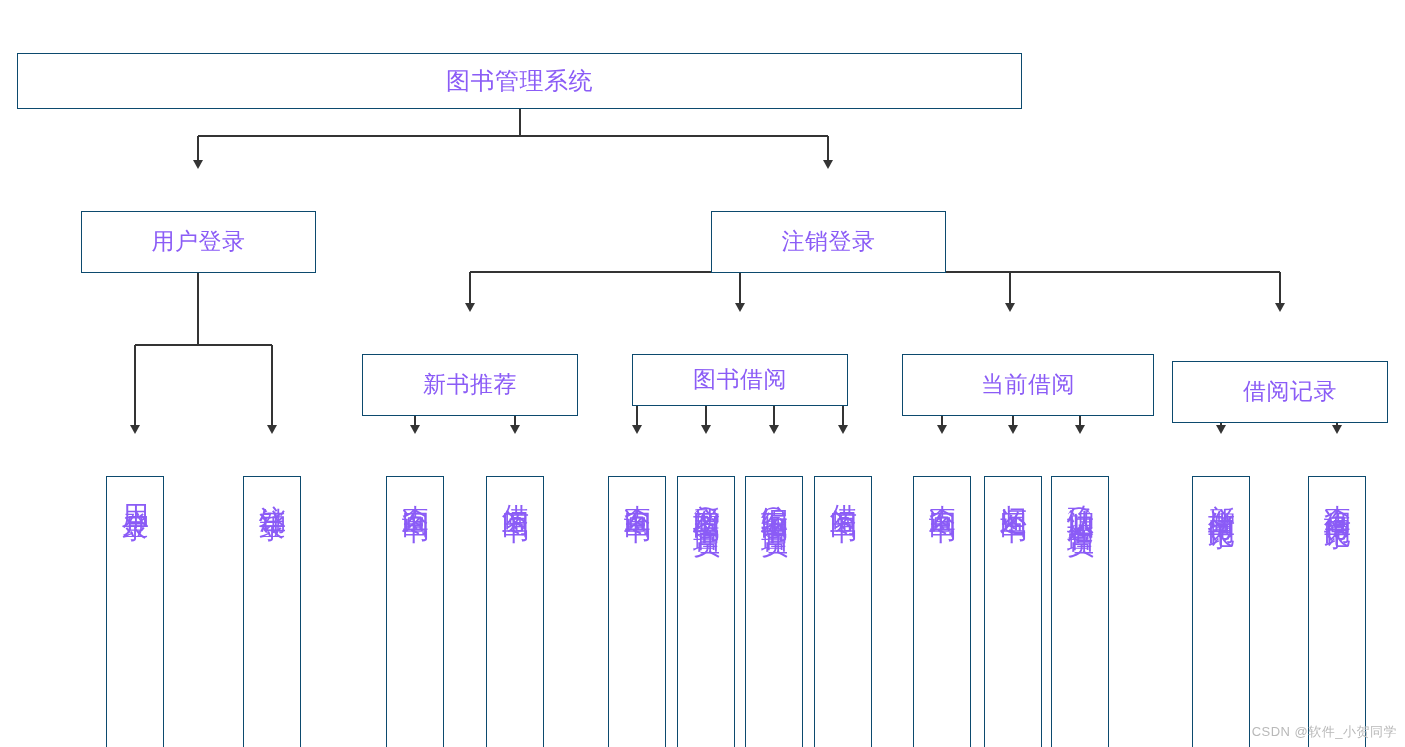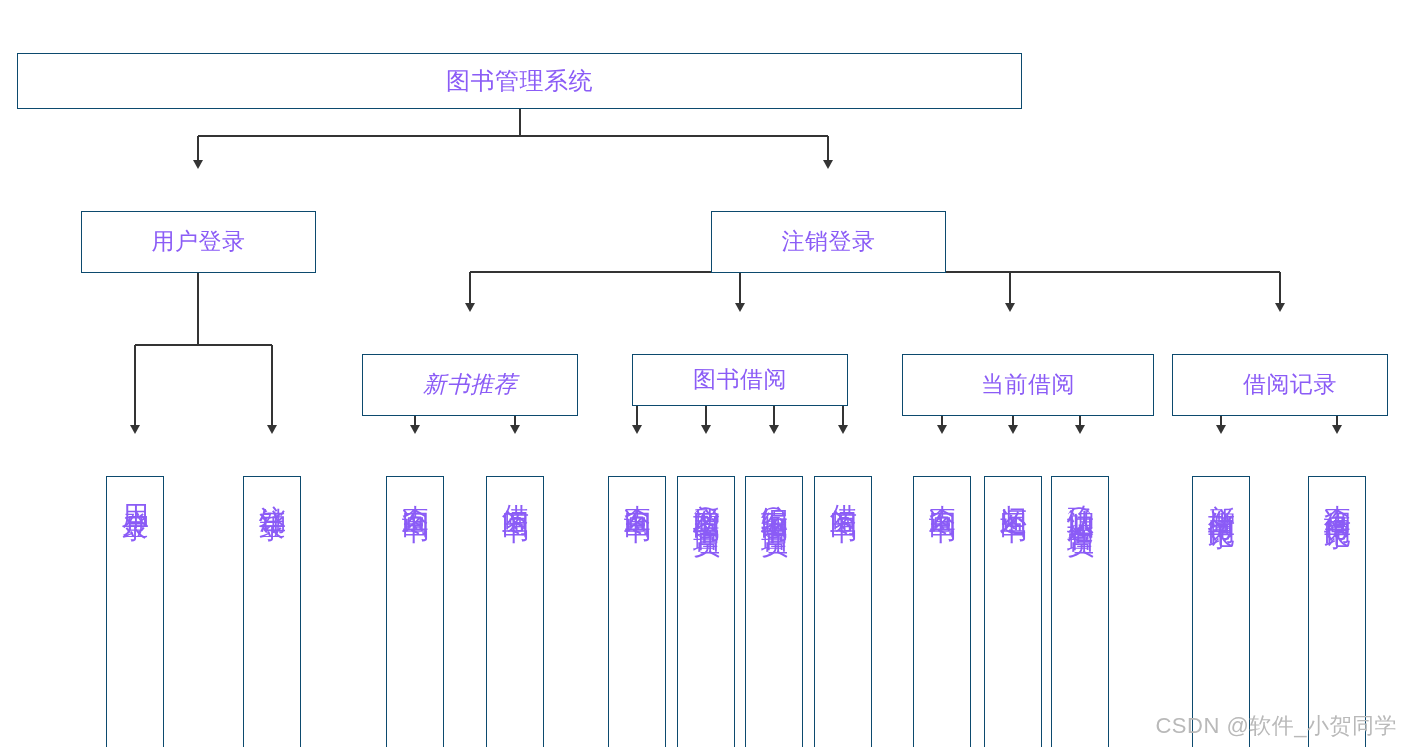--- a/index.html
+++ b/index.html
@@ -60,21 +60,21 @@
     text-orientation: upright;
     font-size: 27px;
     line-height: 1.0;
     letter-spacing: 4px;
     white-space: nowrap;
   }
   .watermark {
     position: absolute;
     right: 8px;
     bottom: 6px;
-    font-size: 22px;
+    font-size: 13px;
     color: #b9b9b9;
     letter-spacing: 0.5px;
     white-space: nowrap;
   }
 </style>
 </head>
 <body>
 
 <div id="canvas">
 
@@ -124,30 +124,30 @@
   <div id="node-layer">
       <div class="node root horiz" style="left: 17px; top: 12px; width: 1005px; height: 56px;">
         <span class="label">图书管理系统</span>
       </div>
       <div class="node lvl2 horiz" style="left: 81px; top: 170px; width: 235px; height: 62px;">
         <span class="label">用户登录</span>
       </div>
       <div class="node lvl2 horiz" style="left: 711px; top: 170px; width: 235px; height: 62px;">
         <span class="label">注销登录</span>
       </div>
-      <div class="node lvl3 horiz" style="left: 362px; top: 313px; width: 216px; height: 62px; font-style: italic;">
+      <div class="node lvl3 horiz" style="left: 362px; top: 313px; width: 216px; height: 62px;">
         <span class="label">新书推荐</span>
       </div>
       <div class="node lvl3 horiz" style="left: 632px; top: 313px; width: 216px; height: 52px;">
         <span class="label">图书借阅</span>
       </div>
       <div class="node lvl3 horiz" style="left: 902px; top: 313px; width: 252px; height: 62px;">
         <span class="label">当前借阅</span>
       </div>
-      <div class="node lvl3 horiz" style="left: 1172px; top: 313px; width: 216px; height: 62px; padding-left: 20px;">
+      <div class="node lvl3 horiz" style="left: 1172px; top: 320px; width: 216px; height: 62px; padding-left: 20px;">
         <span class="label">借阅记录</span>
       </div>
       <div class="node leaf vert" style="left: 106px; top: 435px; width: 58px; height: 298px;">
         <span class="label">用户登录</span>
       </div>
       <div class="node leaf vert" style="left: 243px; top: 435px; width: 58px; height: 298px;">
         <span class="label">注销登录</span>
       </div>
       <div class="node leaf vert" style="left: 386px; top: 435px; width: 58px; height: 298px;">
         <span class="label">查询图书</span>

